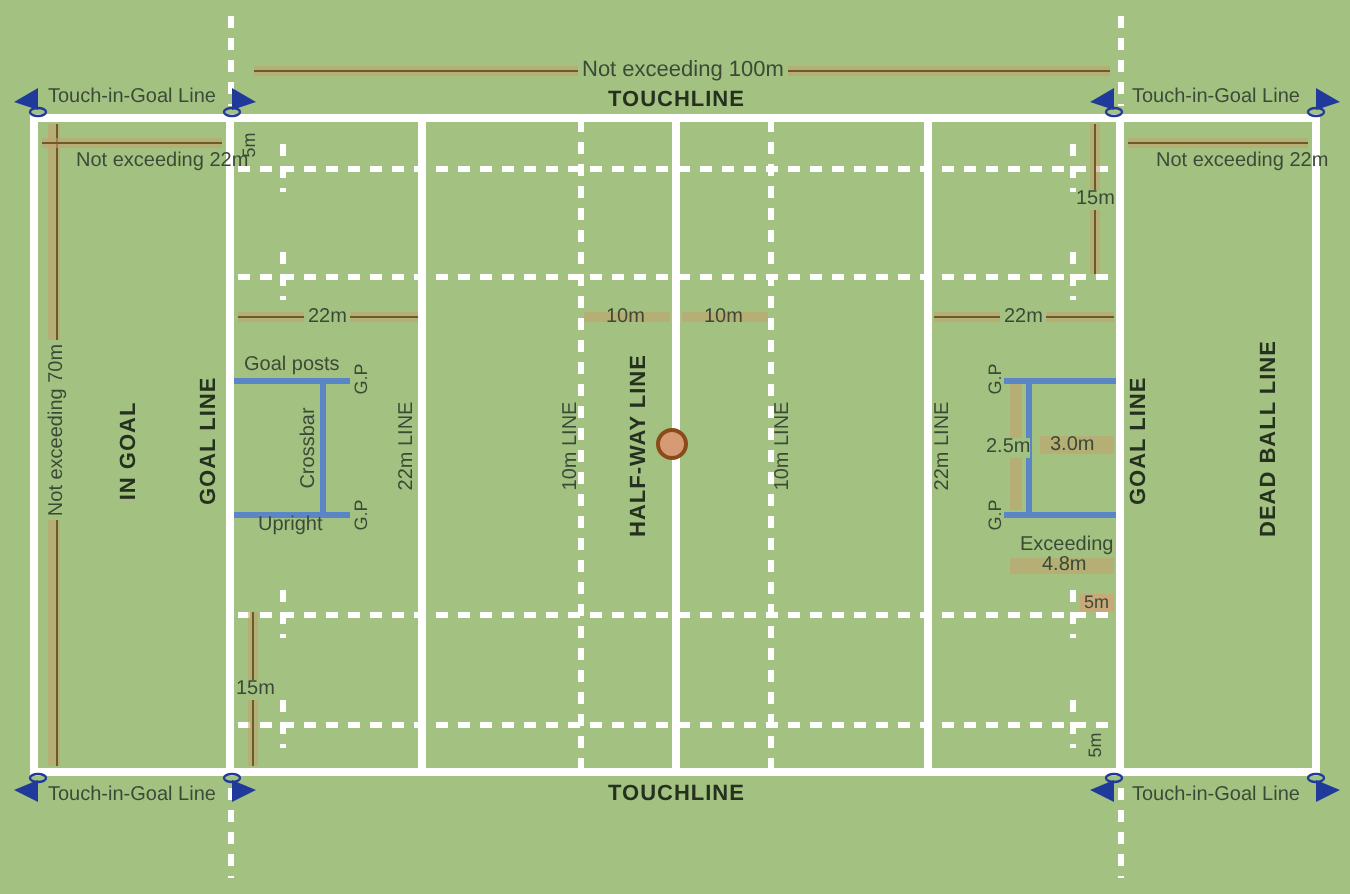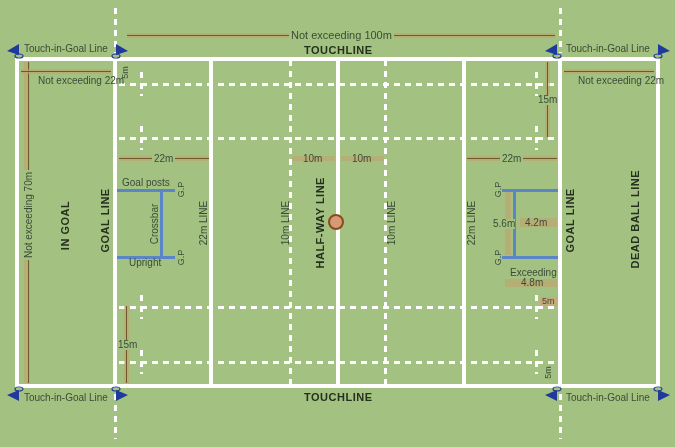--- a/index.html
+++ b/index.html
@@ -128,23 +128,23 @@
     <div class="txt" style="left:129px;top:258px;">Upright</div>
     <div class="txt vert" style="left:173px;top:185px;width:16px;text-align:center;font-size:9px;">G.P</div>
     <div class="txt vert" style="left:173px;top:253px;width:16px;text-align:center;font-size:9px;">G.P</div>
   </div>
 
   <div>
     <div class="post" style="left:502px;top:189px;width:56px;height:3px;"></div>
     <div class="post" style="left:502px;top:256px;width:56px;height:3px;"></div>
     <div class="post" style="left:513px;top:189px;width:3px;height:70px;"></div>
     <div class="dim-band" style="left:505px;top:192px;width:6px;height:63px;"></div>
-    <div class="txt" style="left:493px;top:219px;background:#a3c281;">5.6m</div>
+    <div class="txt" style="left:493px;top:219px;background:#a3c281;">2.5m</div>
     <div class="dim-band" style="left:520px;top:218px;width:37px;height:9px;"></div>
-    <div class="txt" style="left:525px;top:218px;">4.2m</div>
+    <div class="txt" style="left:525px;top:218px;">3.0m</div>
     <div class="txt vert" style="left:490px;top:185px;width:16px;text-align:center;font-size:9px;">G.P</div>
     <div class="txt vert" style="left:490px;top:253px;width:16px;text-align:center;font-size:9px;">G.P</div>
     <div class="txt" style="left:510px;top:268px;">Exceeding</div>
     <div class="dim-band" style="left:505px;top:279px;width:52px;height:8px;"></div>
     <div class="txt" style="left:521px;top:278px;">4.8m</div>
   </div>
 
   <div class="txt" style="left:24px;top:44px;">Touch-in-Goal Line</div>
   <div class="txt" style="left:566px;top:44px;">Touch-in-Goal Line</div>
   <div class="txt" style="left:24px;top:393px;">Touch-in-Goal Line</div>

